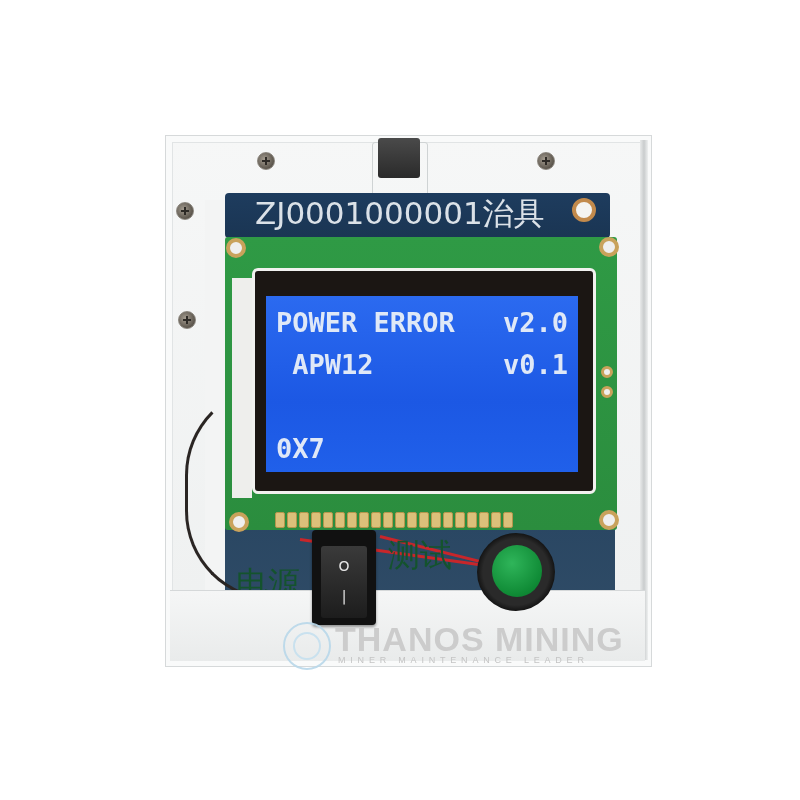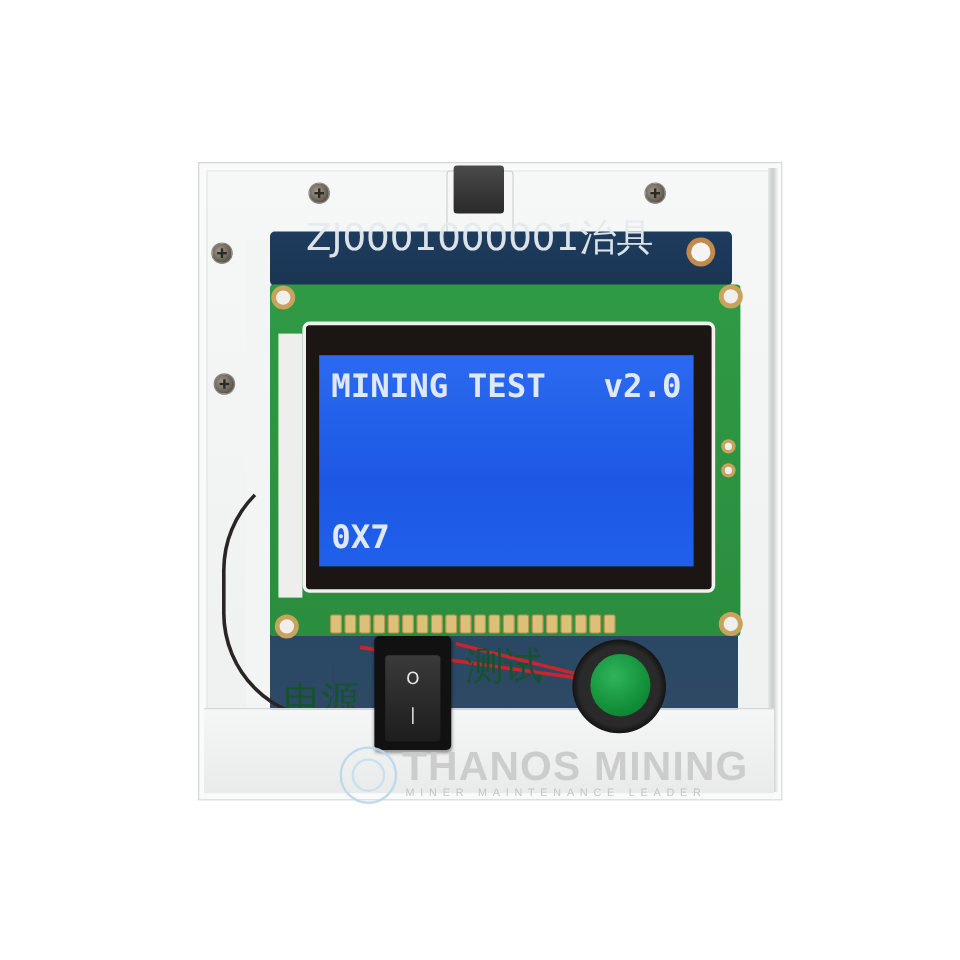--- a/index.html
+++ b/index.html
@@ -9,21 +9,21 @@
   .case { left:165px; top:135px; width:485px; height:530px; background:linear-gradient(180deg,#f6f7f7,#eef0f0); border:1px solid #d6d9da; box-shadow: inset 0 0 0 6px #f9fafa, inset 0 0 0 7px #e1e4e5; }
   .case-edge-r { left:640px; top:140px; width:8px; height:520px; background:linear-gradient(90deg,#e8eaea,#c9cccd,#eef0f0); }
   .case-inner-l { left:205px; top:200px; width:20px; height:400px; background:#f3f4f4; border-right:1px solid #dcdede; }
   .usb { left:378px; top:138px; width:42px; height:40px; background:linear-gradient(180deg,#4a4a4a,#2a2a2a); border-radius:3px; }
   .usb-frame { left:372px; top:142px; width:54px; height:56px; border:1px solid #cfd3d4; border-radius:3px; }
   .screw { width:16px; height:16px; border-radius:50%; background:radial-gradient(circle at 40% 40%,#a59d91,#5b554c 70%,#403b35); border:1px solid #8a857d; }
   .screw::after { content:""; position:absolute; left:4px; top:7px; width:8px; height:2px; background:#2d2a26; }
   .screw::before { content:""; position:absolute; left:7px; top:4px; width:2px; height:8px; background:#2d2a26; }
   
   .pcb-top { left:225px; top:193px; width:385px; height:45px; background:linear-gradient(180deg,#1e3c5e,#1a3553); border-radius:4px; }
-  .pcb-label { left:255px; top:177px; color:#e6ebf0; font-family:"DejaVu Sans", sans-serif; font-size:31px; letter-spacing:0px; white-space:nowrap; opacity:0.95; }
+  .pcb-label { left:255px; top:193px; color:#e6ebf0; font-family:"DejaVu Sans", sans-serif; font-size:31px; letter-spacing:0px; white-space:nowrap; opacity:0.95; }
   .pad-ring { width:16px; height:16px; border-radius:50%; background:#f4f4f2; border:4px solid #c28a4c; }
   .pcb-bottom { left:225px; top:525px; width:390px; height:90px; background:linear-gradient(180deg,#2a4763,#2f4b66); border-radius:4px; }
   .pcb-cn { color:#14532d; font-family:Liberation Serif, serif; font-size:32px; white-space:nowrap; }
   .wire-red { height:3px; background:#c8262a; transform-origin:left center; }
   
   .lcd-board { left:225px; top:237px; width:392px; height:293px; background:linear-gradient(180deg,#2f9a45,#2b8d3e); border-radius:3px; }
   .lcd-bezel { left:252px; top:268px; width:338px; height:220px; background:#1b1613; border-radius:6px; border:3px solid #f1f1ef; }
   .lcd-screen { left:266px; top:296px; width:312px; height:176px; background:linear-gradient(180deg,#2b6af0,#1c58e4 60%,#2060ea); }
   .lcd-line { position:absolute; left:10px; right:10px; height:40px; font-family:"DejaVu Sans Mono", monospace; font-weight:bold; font-size:27px; color:#dfe8f7; display:flex; justify-content:space-between; align-items:center; white-space:pre; }
   .flex-cable { left:232px; top:278px; width:20px; height:220px; background:#eeeeec; }
@@ -78,22 +78,26 @@
 <div class="abs standoff" style="left:226px;top:238px;"></div>
 <div class="abs standoff" style="left:599px;top:237px;"></div>
 <div class="abs standoff" style="left:229px;top:512px;"></div>
 <div class="abs standoff" style="left:599px;top:510px;"></div>
 <div class="abs standoff" style="left:601px;top:366px;width:6px;height:6px;border-width:3px;"></div>
 <div class="abs standoff" style="left:601px;top:386px;width:6px;height:6px;border-width:3px;"></div>
 
 <div class="abs lcd-bezel"></div>
 <div class="abs lcd-screen">
   <div class="lcd-line" style="top:6px;">
-    <span>MINING TEST</span>
+    <span>POWER ERROR</span>
     <span>v2.0</span>
+  </div>
+  <div class="lcd-line" style="top:48px;">
+    <span> APW12</span>
+    <span>v0.1</span>
   </div>
   <div class="lcd-line" style="top:132px;">
     <span>0X7</span>
   </div>
 </div>
 
 <div class="abs pins">
   <div class="pin"></div>
     <div class="pin"></div>
     <div class="pin"></div>

